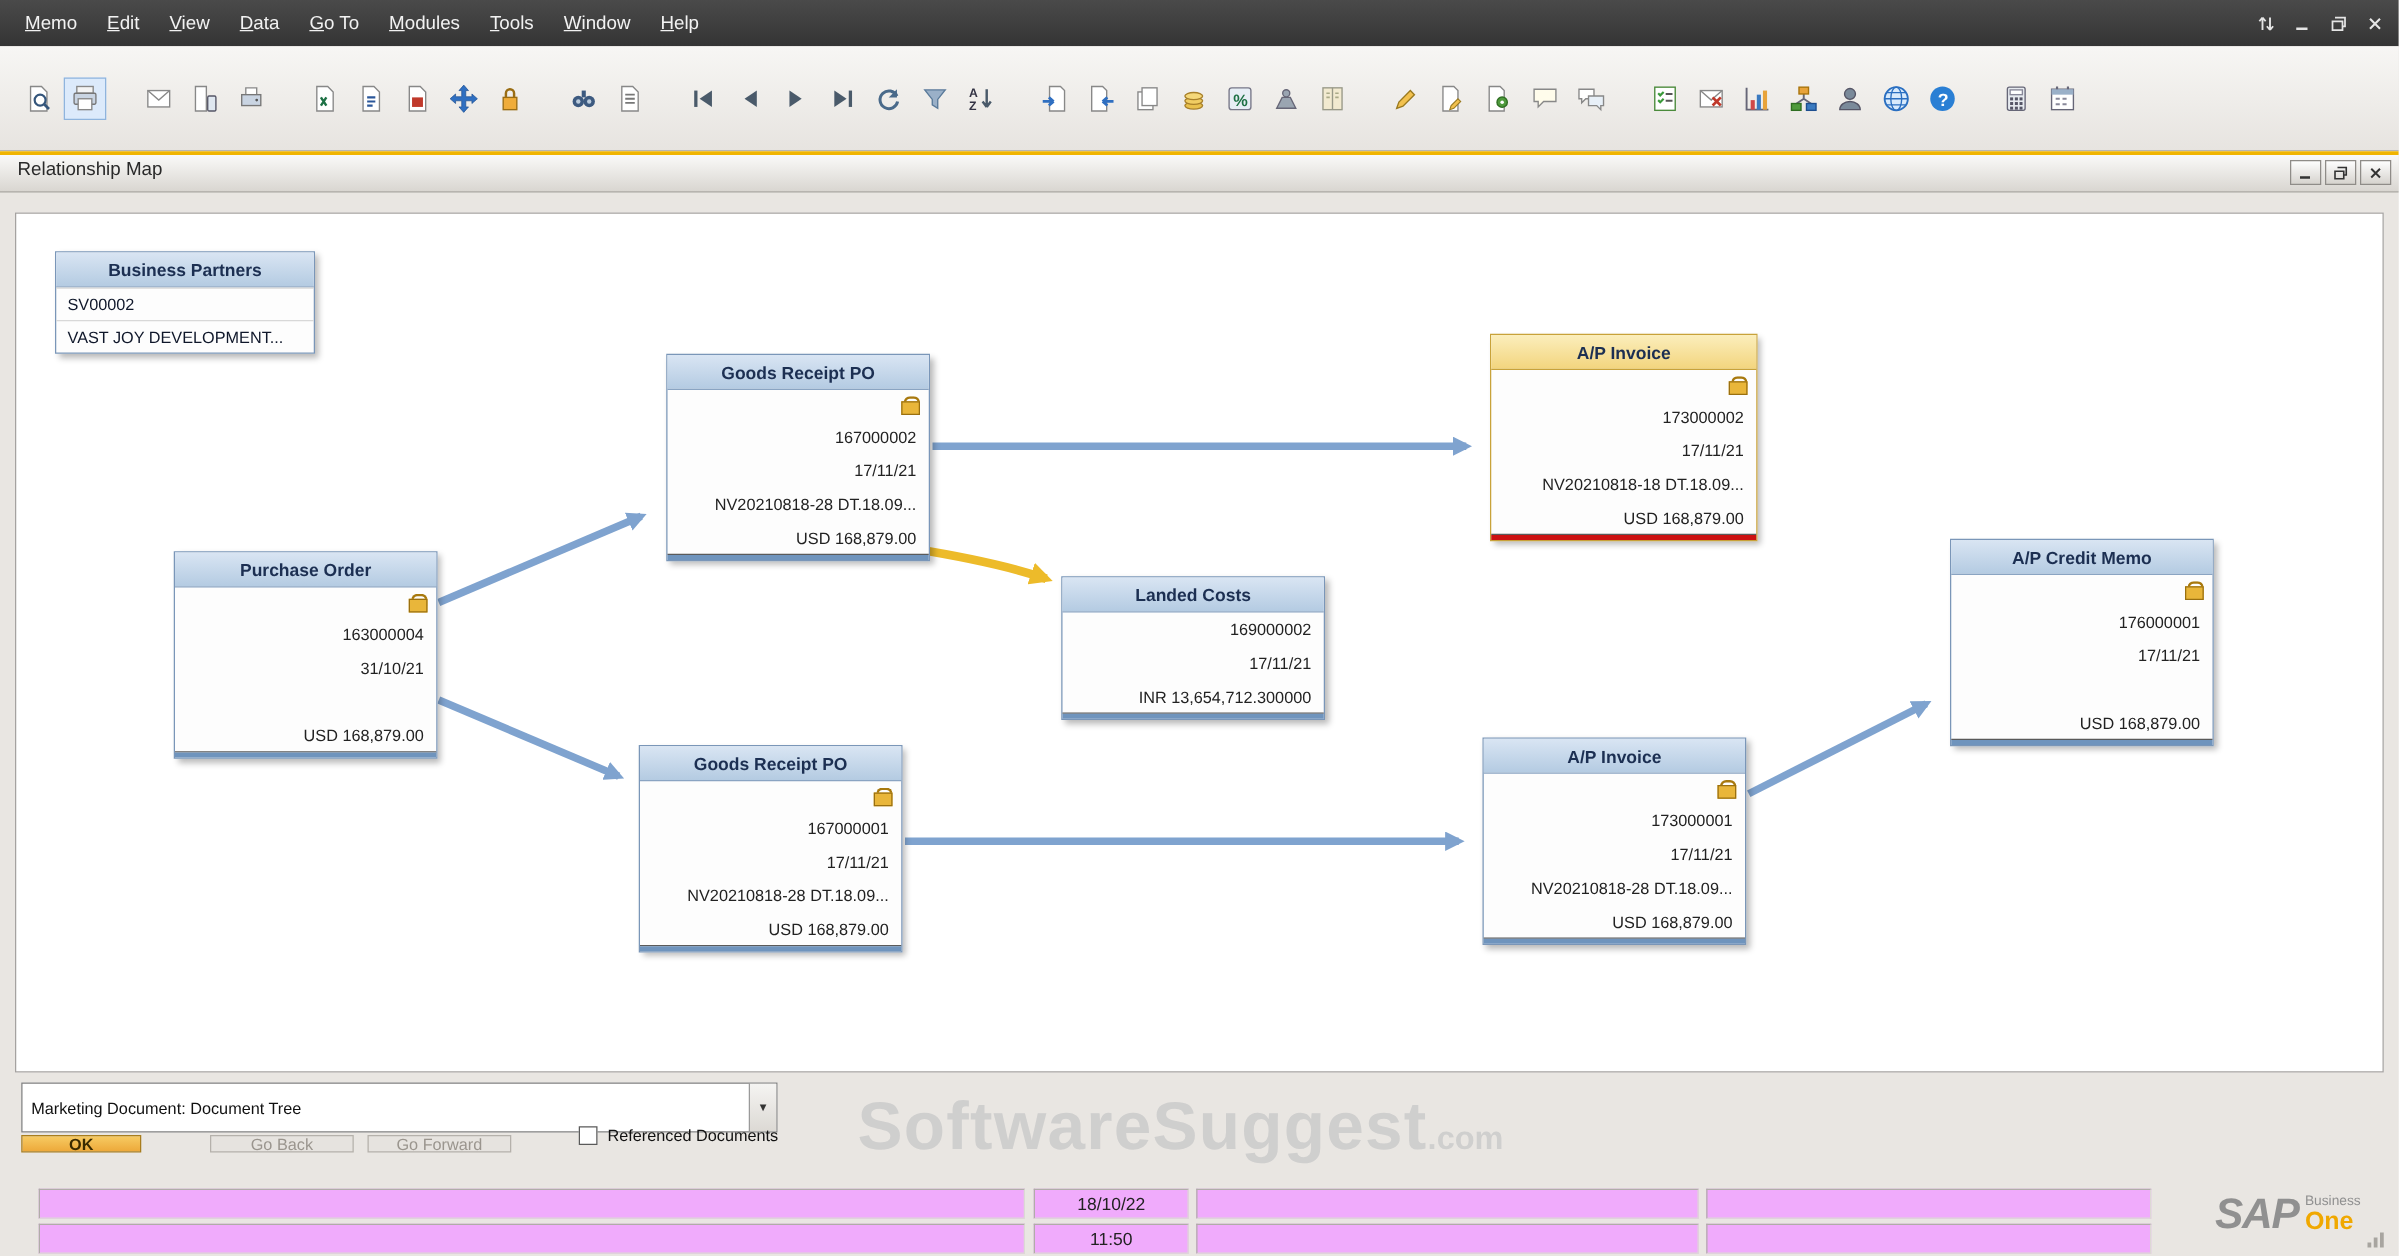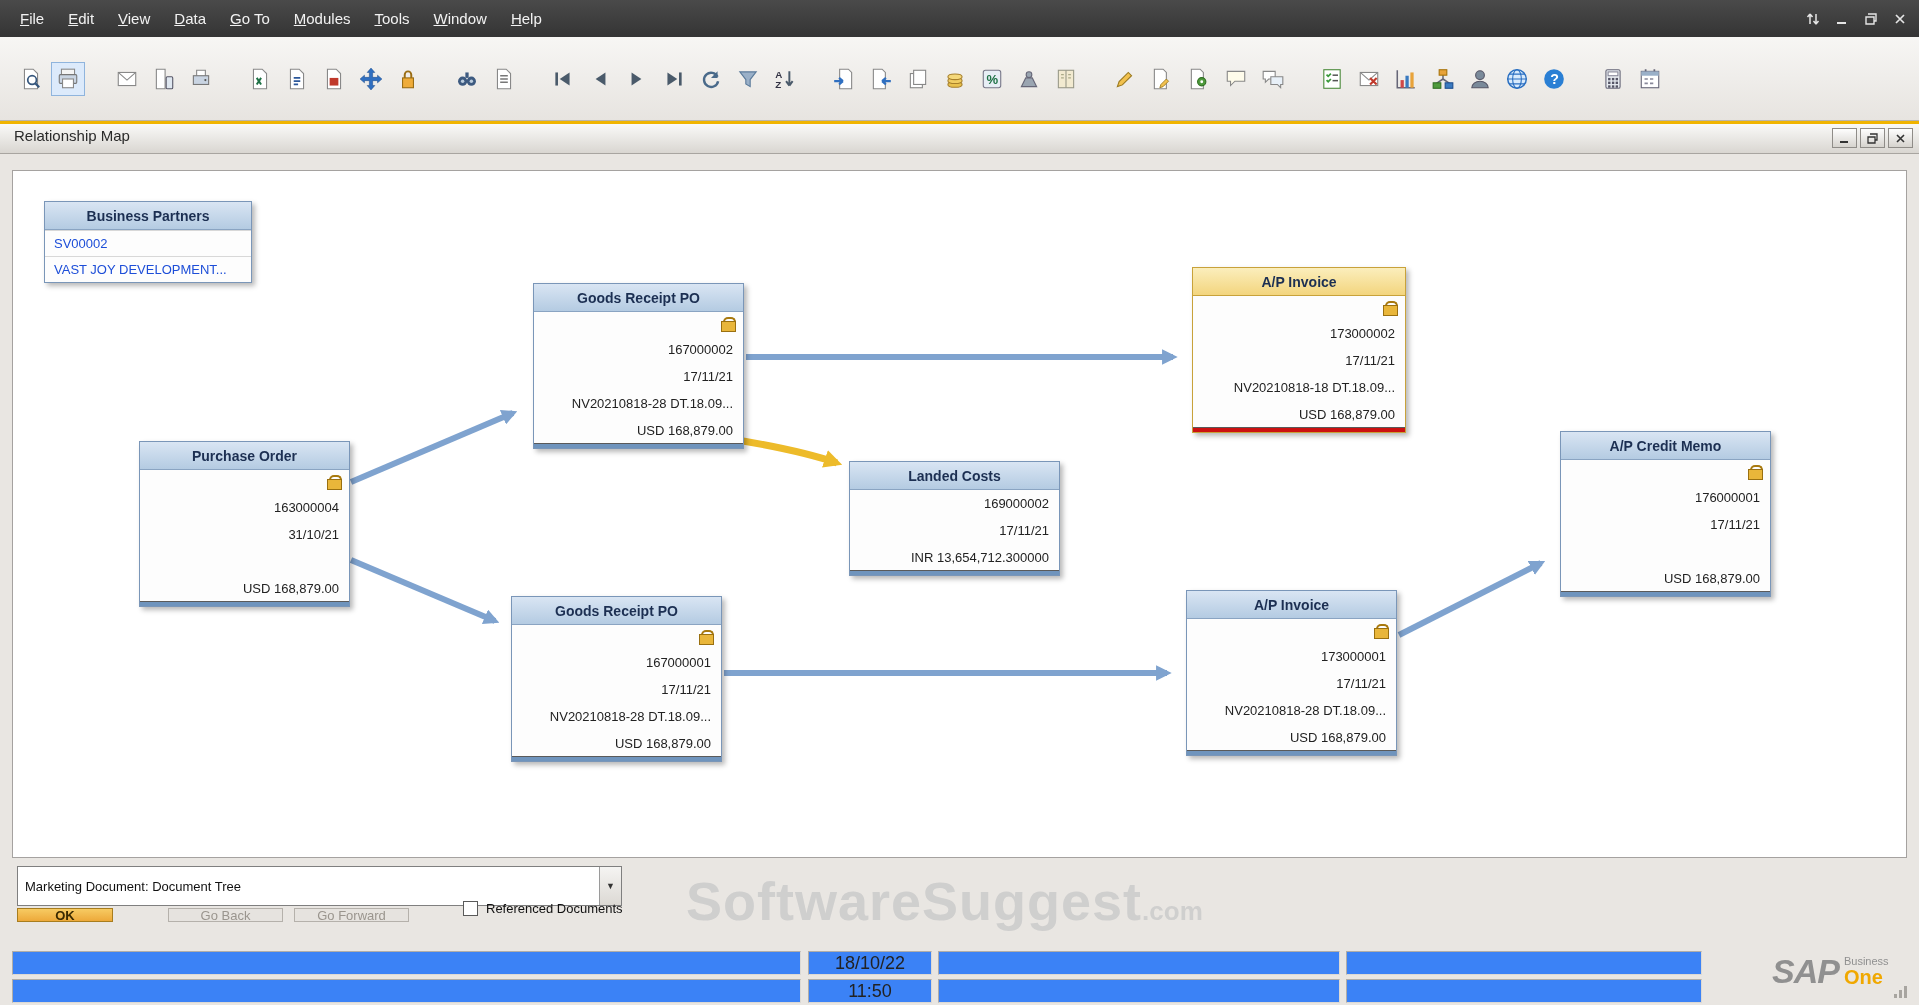--- a/index.html
+++ b/index.html
@@ -44,21 +44,21 @@
     box-shadow:3px 3px 5px rgba(0,0,0,0.28); font-size:13px; }
   .node-header { height:28px; line-height:28px; text-align:center; font-weight:bold; font-size:14px; color:#1c2f52;
     background:linear-gradient(#d9e5f3,#b4cbe2); border-bottom:1px solid #8aa4c2; }
   .node-yellow { border-color:#c8a23a; }
   .node-yellow .node-header { background:linear-gradient(#fbeebc,#f3d57e); border-bottom:1px solid #c8a23a; }
   .lock-row { height:24px; display:flex; align-items:center; justify-content:flex-end; padding-right:9px; }
   .node-row { height:27px; line-height:27px; text-align:right; padding-right:10px; color:#222; white-space:nowrap; overflow:hidden; }
   .node-row.amount { border-bottom:1px solid #5a5a5a; }
   .strip { height:4px; background:#6f94bd; }
   .node-red .strip { background:#cc1111; }
-  .bp-row { height:26px; line-height:26px; text-align:left; padding-left:9px; color:#1d4ed8; border-top:1px solid #d8d8d8; }
+  .bp-row { height:26px; line-height:26px; text-align:left; padding-left:9px; color:#0f172a; border-top:1px solid #d8d8d8; }
   .bp-row:first-of-type { border-top:none; }
 
   .lock { position:relative; width:13px; height:15px; display:inline-block; }
   .lock::before { content:""; position:absolute; top:0; left:2px; width:9px; height:8px;
     border:2px solid #a8790e; border-bottom:none; border-radius:5px 5px 0 0; }
   .lock::after { content:""; position:absolute; bottom:0; left:0; width:13px; height:9px;
     background:#e9b63a; border:1px solid #9a7010; }
 
   
   #combo { position:absolute; left:17px; top:866px; width:605px; height:40px; background:#fff;
@@ -73,36 +73,36 @@
   #fwd-btn { left:294px; width:115px; background:#e6e3df; border:1px solid #b5b1ab; color:#9a958e; }
   #refdocs { position:absolute; left:463px; top:901px; display:flex; align-items:center; gap:8px; }
   #refdocs .checkbox { width:15px; height:15px; background:#fff; border:1px solid #5a5a5a; display:inline-block; }
   #refdocs .cb-label { font-size:13px; color:#111; }
 
   #watermark { position:absolute; left:686px; top:870px; color:#cbcbcb; opacity:0.85; white-space:nowrap;
     font-weight:bold; font-size:54px; letter-spacing:1px; pointer-events:none; }
   #watermark .wm-suffix { font-size:26px; font-weight:bold; letter-spacing:0; }
 
   
-  .seg { position:absolute; height:24px; background:#3b82f6;
+  .seg { position:absolute; height:24px; background:#f0abfc;
     border:1px solid; border-color:#b0ada8 #dcd9d4 #dcd9d4 #b0ada8;
-    font-size:18px; color:#222; display:flex; align-items:center; justify-content:center; }
+    font-size:14px; color:#222; display:flex; align-items:center; justify-content:center;margin-left:19px; }
   #sap-logo { position:absolute; left:1772px; top:954px; display:flex; align-items:center; gap:5px; }
   #sap-logo .sap { font-size:34px; font-weight:bold; font-style:italic; color:#909090; letter-spacing:-1px; line-height:1; }
   #sap-logo .stack { display:flex; flex-direction:column; line-height:1; }
   #sap-logo .biz { font-size:11px; color:#909090; }
   #sap-logo .one { font-size:20px; font-weight:bold; color:#f0a800; }
   #grip { position:absolute; left:1894px; top:986px; display:flex; align-items:flex-end; gap:2px; }
   #grip span { width:3px; background:#a8a5a0; display:inline-block; }
 </style>
 </head>
 <body>
 
 <div id="menubar">
-  <span class="menu-item">File</span>
+  <span class="menu-item">Memo</span>
   <span class="menu-item">Edit</span>
   <span class="menu-item">View</span>
   <span class="menu-item">Data</span>
   <span class="menu-item">Go To</span>
   <span class="menu-item">Modules</span>
   <span class="menu-item">Tools</span>
   <span class="menu-item">Window</span>
   <span class="menu-item">Help</span>
   <span id="menubar-right">
     <span class="mb-btn">

